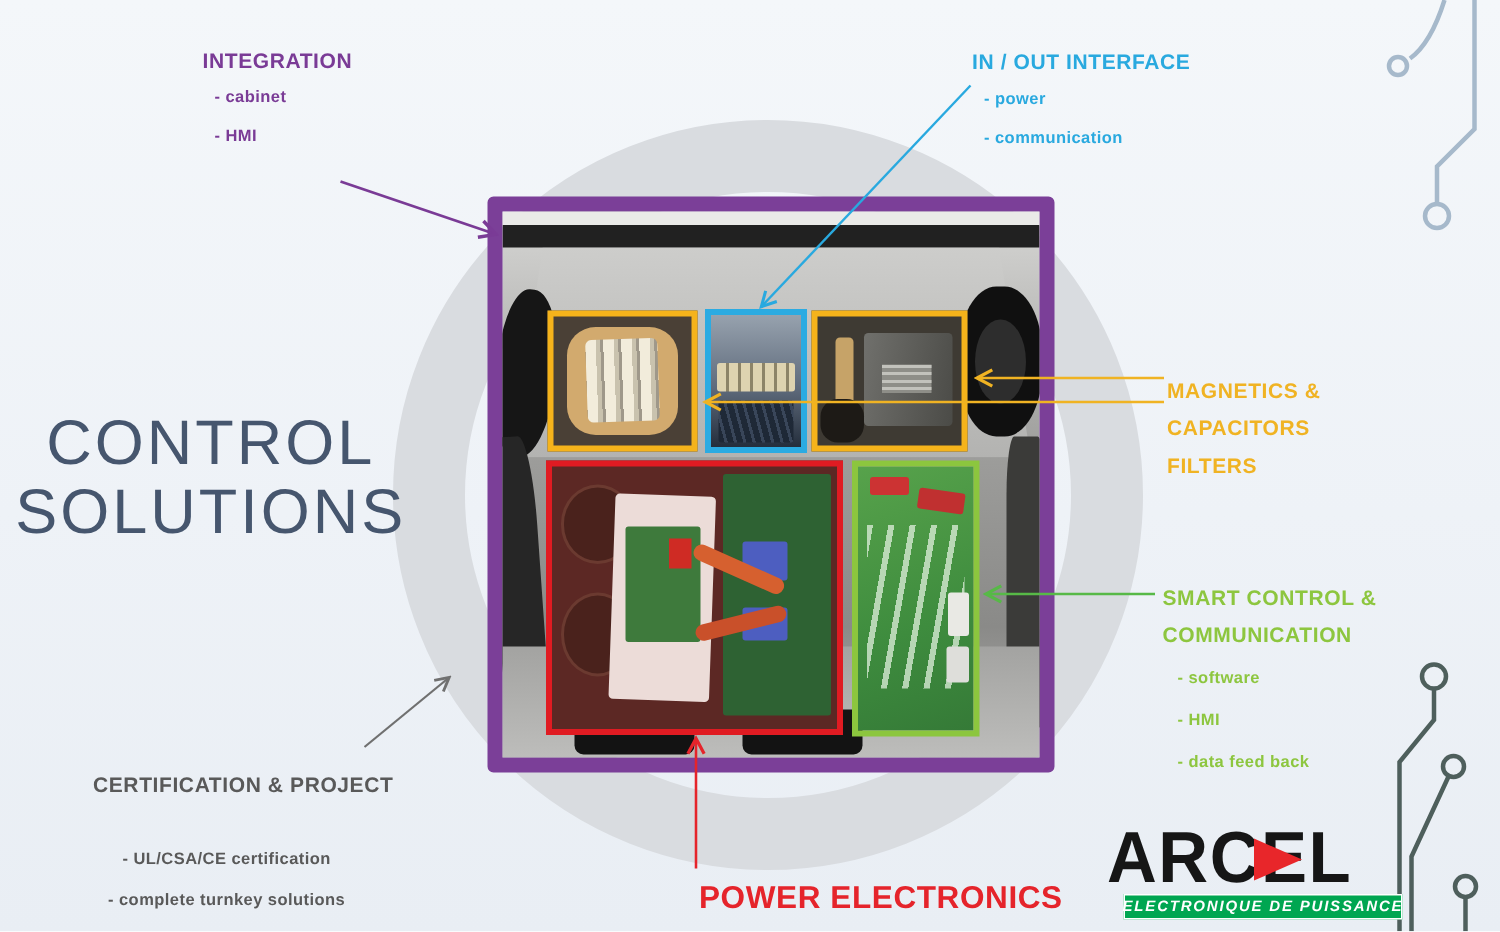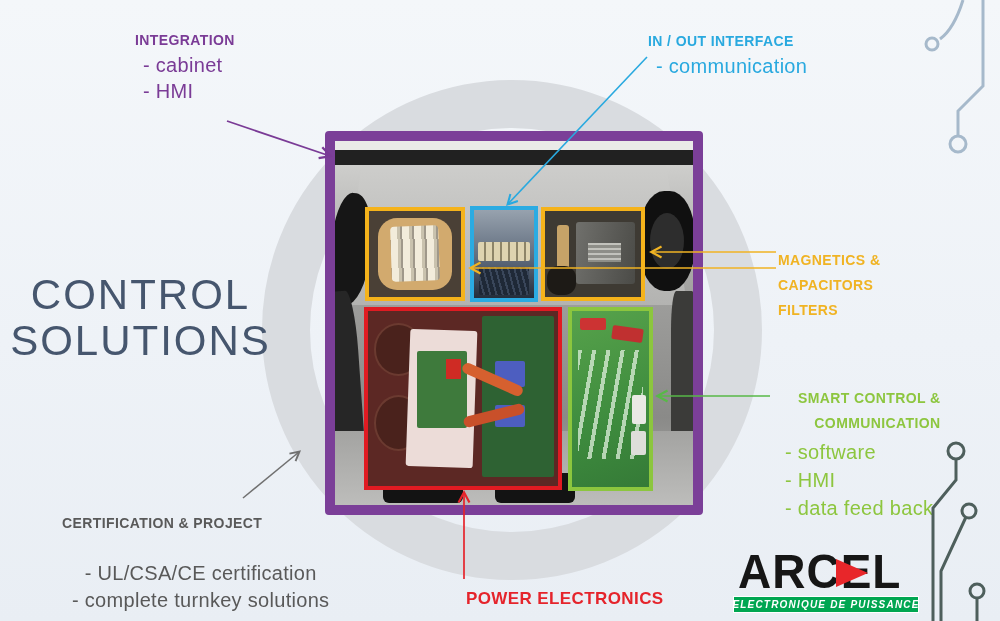--- a/index.html
+++ b/index.html
@@ -8,21 +8,21 @@
   .slide{position:relative;width:1000px;height:621px;overflow:hidden;
          background:linear-gradient(180deg,#f4f7fa 0%,#eef2f7 55%,#e9eef4 100%);}
   
   .bg-ring{position:absolute;left:262px;top:80px;width:500px;height:500px;
            border-radius:50%;border:48px solid #d9dce0;box-sizing:border-box;}
   
   .title{position:absolute;left:8px;top:272px;width:265px;text-align:center;
          color:#46566e;font-size:42px;font-weight:300;letter-spacing:2px;line-height:46px;}
   
   .co-head{position:absolute;font-size:14px;font-weight:bold;letter-spacing:.4px;line-height:25px;}
-  .co-items{position:absolute;font-size:20px;font-weight:400;letter-spacing:.3px;line-height:26px;}
+  .co-items{position:absolute;font-size:11px;font-weight:700;letter-spacing:.3px;line-height:26px;}
   .co-items div{white-space:nowrap;}
   .c-purple{color:#7a3b96;} .c-cyan{color:#29a9df;} .c-yellow{color:#f0b323;}
   .c-green{color:#8dc63f;} .c-gray{color:#595959;} .c-red{color:#e5242b;}
   
   .photo{position:absolute;left:325px;top:131px;width:358px;height:364px;
          border:10px solid #7b3f98;border-radius:4px;z-index:2;
          background:linear-gradient(180deg,#d6d6d4 0%,#c2c2c0 16%,#9c9c9a 46%,#8a8a88 76%,#aeaeac 100%);
          overflow:hidden;}
   .photo *{position:absolute;box-sizing:border-box;}
   .ph-top-strip{left:0;top:0;width:100%;height:10px;background:#eaeae8;}
@@ -83,21 +83,21 @@
   .gb-conn2{left:76%;top:68%;width:20%;height:14%;background:#dededa;border-radius:2px;}
   
   svg.overlay{position:absolute;left:0;top:0;width:1000px;height:621px;z-index:5;pointer-events:none;}
   
   .logo{position:absolute;left:733px;top:550px;width:190px;height:64px;z-index:6;}
   .logo-word{position:absolute;left:5px;top:-6px;font-size:46px;font-weight:800;color:#161616;
              letter-spacing:1px;transform:scaleY(1.05);}
   .logo-tri{position:absolute;left:103px;top:9px;width:0;height:0;
             border-left:32px solid #e8262a;border-top:14px solid rgba(0,0,0,0);
             border-bottom:14px solid rgba(0,0,0,0);}
-  .logo-bar{position:absolute;left:0;top:46px;width:184px;height:15px;background:#00a651;
+  .logo-bar{position:absolute;left:16px;top:46px;width:184px;height:15px;background:#00a651;
             border:1px solid #ffffff;display:flex;align-items:center;justify-content:center;}
   .logo-bar span{color:#ffffff;font-size:10px;font-weight:bold;font-style:italic;letter-spacing:1.2px;white-space:nowrap;}
 </style>
 </head>
 <body>
 
 <div class="slide">
 
   <div class="bg-ring"></div>
 
@@ -107,48 +107,49 @@
   </div>
 
   <div class="co-head c-purple" style="left:135px;top:28px;">INTEGRATION</div>
   <div class="co-items c-purple" style="left:143px;top:52px;">
     <div>- cabinet</div>
     <div>- HMI</div>
   </div>
 
   <div class="co-head c-cyan" style="left:648px;top:29px;">IN / OUT INTERFACE</div>
   <div class="co-items c-cyan" style="left:656px;top:53px;">
+    <div>- power</div>
     <div>- communication</div>
   </div>
 
   <div class="co-head c-yellow" style="left:778px;top:216px;margin-top:32px;">
     <div>MAGNETICS &amp;</div>
     <div>CAPACITORS</div>
     <div>FILTERS</div>
   </div>
 
-  <div class="co-head c-green" style="left:798px;top:386px;text-align:right;">
+  <div class="co-head c-green" style="left:775px;top:386px;">
     <div>SMART CONTROL &amp;</div>
     <div>COMMUNICATION</div>
   </div>
   <div class="co-items c-green" style="left:785px;top:438px;line-height:28px;">
     <div>- software</div>
     <div>- HMI</div>
     <div>- data feed back</div>
   </div>
 
   <div class="co-head c-gray" style="left:62px;top:510px;line-height:26px;">
     <div>CERTIFICATION &amp; PROJECT</div>
   </div>
   <div class="co-items c-gray" style="left:72px;top:560px;line-height:27px;text-align:center;">
     <div>- UL/CSA/CE certification</div>
     <div>- complete turnkey solutions</div>
   </div>
 
-  <div class="co-head c-red" style="left:466px;top:586px;font-size:17px;">POWER ELECTRONICS</div>
+  <div class="co-head c-red" style="left:466px;top:586px;font-size:21px;">POWER ELECTRONICS</div>
 
   <div class="photo">
     <div class="ph-top-strip"></div>
     <div class="ph-top-bar"></div>
     <div class="ph-panel"></div>
     <div class="ph-fan-left"></div>
     <div class="ph-fan-right"></div>
     <div class="ph-side-left"></div>
     <div class="ph-side-right"></div>
     <div class="ph-floor"></div>

